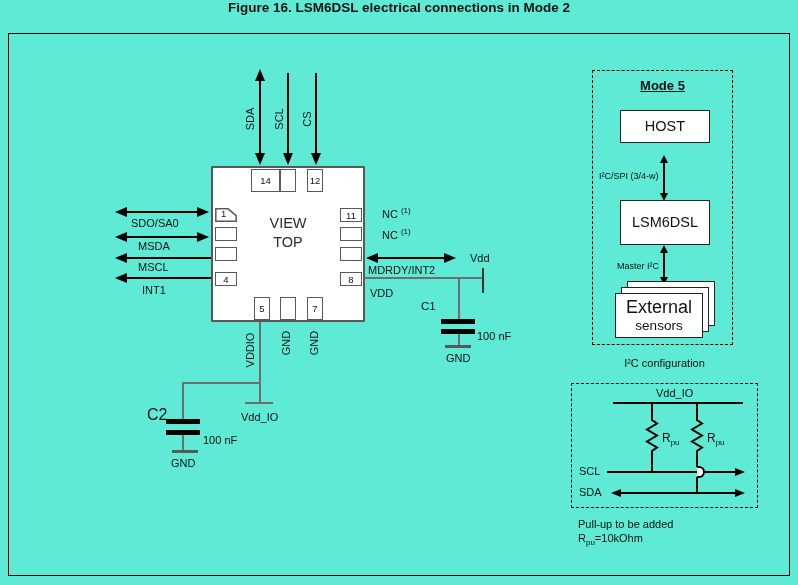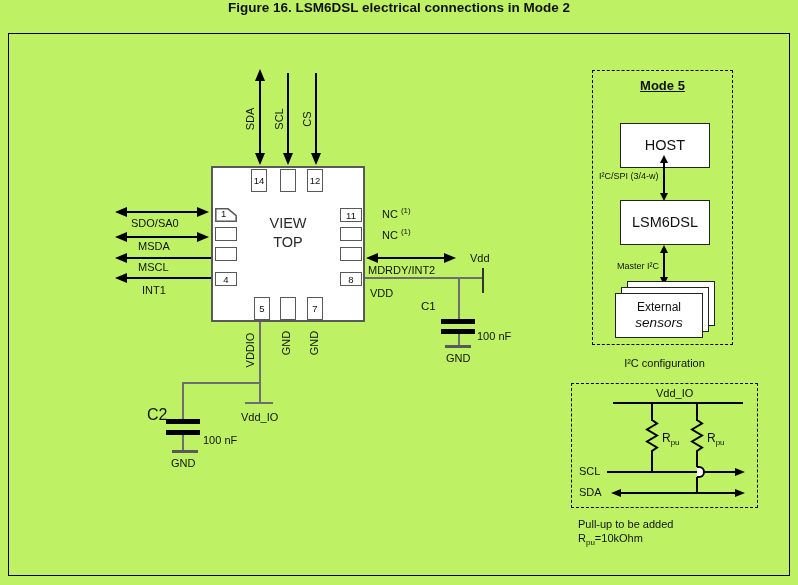--- a/index.html
+++ b/index.html
@@ -1,17 +1,17 @@
 <!DOCTYPE html>
 <html><head>
 <meta charset="utf-8">
 <style>
   html,body { margin:0; padding:0; background:#fff; }
   body { width:798px; height:585px; font-family:"Liberation Sans", sans-serif; color:#111; }
-  .stage { position:relative; width:798px; height:585px; background:#bef264; overflow:hidden; }
+  .stage { position:relative; width:798px; height:585px; background:#5eead4; overflow:hidden; }
   .hl { position:absolute; background:#000; height:2px; }
   .vl { position:absolute; background:#000; width:2px; }
   .g  { background:#6d6e71 !important; }
   .lbl  { position:absolute; font-size:11px; line-height:1.1; white-space:nowrap; color:#111; }
   .vlbl { position:absolute; font-size:11px; white-space:nowrap; color:#111; transform:rotate(-90deg); transform-origin:center center; text-align:center; }
   .ar   { position:absolute; width:0; height:0; border-style:solid; }
   .ar-l { border-width:5px 12px 5px 0; border-color:transparent #000 transparent transparent; }
   .ar-r { border-width:5px 0 5px 12px; border-color:transparent transparent transparent #000; }
   .ar-u { border-width:0 5px 12px 5px; border-color:transparent transparent #000 transparent; }
   .ar-d { border-width:12px 5px 0 5px; border-color:#000 transparent transparent transparent; }
@@ -44,21 +44,21 @@
 
   <div class="title">Figure 16. LSM6DSL electrical connections in Mode 2</div>
   <div class="border-rect"></div>
 
   <div style="position:absolute;left:211px;top:166px;width:154px;height:156px;border:2px solid #58595b;box-sizing:border-box;background:#fff;"></div>
   <div class="chipword">
     <span>VIEW</span>
     <span>TOP</span>
   </div>
 
-  <div class="pad" style="left:251px;top:169px;width:16px;height:23px;">
+  <div class="pad" style="left:251px;top:169px;width:29px;height:23px;">
       <span>14</span>
     </div>
   <div class="pad" style="left:280px;top:169px;width:16px;height:23px;"></div>
   <div class="pad" style="left:307px;top:169px;width:16px;height:23px;">
       <span>12</span>
     </div>
 
   <div class="pad" style="left:254px;top:297px;width:16px;height:23px;">
       <span>5</span>
     </div>
@@ -153,43 +153,43 @@
   <div class="plate" style="left:166px;top:430px;"></div>
   <div class="vl g" style="left:182px;top:435px;height:15px;"></div>
   <div class="tick" style="left:172px;top:450px;width:26px;"></div>
   <div class="lbl" style="left:171px;top:457px;">GND</div>
   <div class="lbl" style="left:147px;top:406px;font-size:16px;">C2</div>
   <div class="lbl" style="left:203px;top:434px;">100 nF</div>
 
   <div class="dsh" style="left:592px;top:70px;width:141px;height:275px;"></div>
   <div class="m2title">Mode 5</div>
 
-  <div class="bx" style="left:620px;top:110px;width:90px;height:45px;margin-top:13px;">
+  <div class="bx" style="left:620px;top:110px;width:90px;height:33px;">
     <span class="boxtext">HOST</span>
   </div>
 
   <div class="vl" style="left:663px;top:161px;height:33px;"></div>
   <div class="ar ar-u sm" style="left:660px;top:155px;"></div>
   <div class="ar ar-d sm" style="left:660px;top:193px;"></div>
   <div class="buslbl" style="left:599px;top:171px;text-align:center;">I²C/SPI (3/4-w)</div>
 
   <div class="bx" style="left:620px;top:200px;width:90px;height:45px;">
     <span class="boxtext">LSM6DSL</span>
   </div>
 
   <div class="vl" style="left:663px;top:251px;height:27px;"></div>
   <div class="ar ar-u sm" style="left:660px;top:245px;"></div>
   <div class="ar ar-d sm" style="left:660px;top:277px;"></div>
   <div class="buslbl" style="left:617px;top:261px;">Master I²C</div>
 
   <div class="bx" style="left:627px;top:281px;width:88px;height:45px;border-width:1.4px;"></div>
   <div class="bx" style="left:621px;top:287px;width:88px;height:45px;border-width:1.4px;"></div>
   <div class="bx" style="left:615px;top:293px;width:88px;height:45px;">
-    <span style="font-size:12px;line-height:1.2;">External</span>
-    <span style="font-size:13.5px;line-height:1.2;font-style:italic;">sensors</span>
+    <span style="font-size:18px;line-height:1.2;">External</span>
+    <span style="font-size:13.5px;line-height:1.2;">sensors</span>
   </div>
 
   <div class="caption">I²C configuration</div>
 
   <div class="dsh" style="left:571px;top:383px;width:187px;height:125px;"></div>
   <div class="lbl" style="left:656px;top:387px;">Vdd_IO</div>
   <div class="hl" style="left:613px;top:402px;width:130px;"></div>
 
   <div class="vl" style="left:651px;top:403px;height:18px;"></div>
   <svg class="svgabs" style="left:645px;top:420px;" width="14" height="34" viewBox="0 0 14 34">

